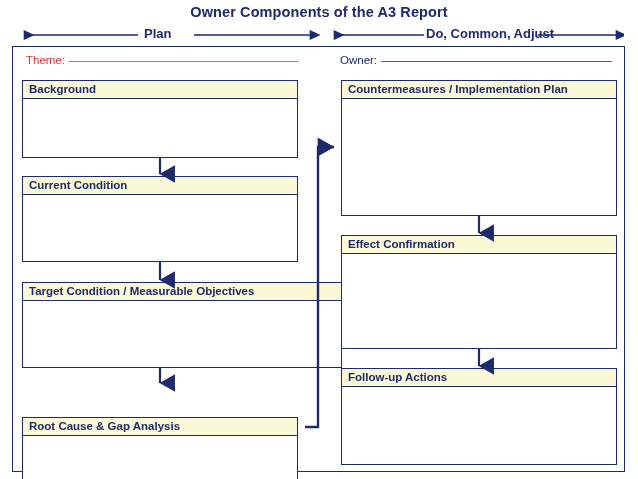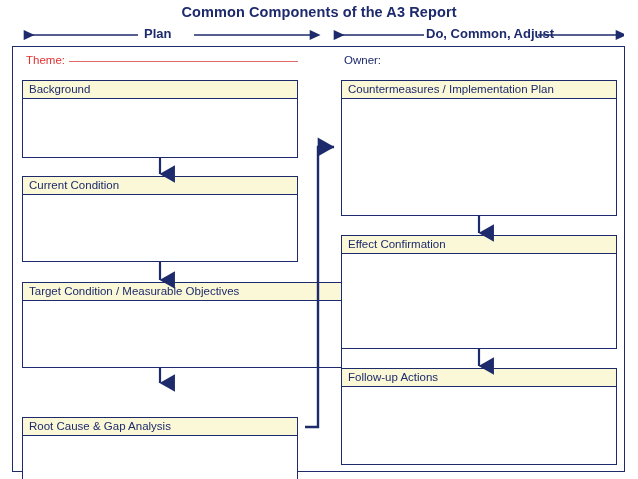--- a/index.html
+++ b/index.html
@@ -104,41 +104,41 @@
     box-sizing: border-box;
     height: 18px;
     background: #fbf8d8;
     border-bottom: 1.3px solid #1d2a6b;
     display: flex;
     align-items: center;
     padding-left: 6px;
   }
   .box-header-text {
     font-size: 11.5px;
-    font-weight: normal;
+    font-weight: bold;
     color: #1d2a6b;
     white-space: nowrap;
     line-height: 1;
   }
   .box-body {
     background: #ffffff;
   }
 
   
   .arrow-svg {
     position: absolute;
     overflow: visible;
   }
 </style>
 </head>
 <body>
 
 <div id="canvas">
 
-  <div class="title">Common Components of the A3 Report</div>
+  <div class="title">Owner Components of the A3 Report</div>
 
   <div class="phase-band" style="left:14px; width:310px;">
     <svg class="band-svg" width="310" height="20">
       <defs>
         <marker id="ahL" markerWidth="7" markerHeight="7" refX="6.2" refY="3" orient="auto">
           <path d="M6.4,0 L6.4,6 L0,3 z" fill="#1d2a6b"></path>
         </marker>
         <marker id="ahR" markerWidth="7" markerHeight="7" refX="0.8" refY="3" orient="auto">
           <path d="M0.6,0 L0.6,6 L7,3 z" fill="#1d2a6b"></path>
         </marker>
@@ -157,21 +157,21 @@
     <div class="phase-label" style="left:100px;">Do, Common, Adjust</div>
   </div>
 
   <div class="outer-frame"></div>
 
   <div class="field" style="left:26px; top:54px; width:272px;">
     <span class="field-label theme">Theme:</span>
     <span class="field-rule theme"></span>
   </div>
 
-  <div class="field" style="left:340px; top:54px; width:272px;flex-direction:column;">
+  <div class="field" style="left:340px; top:54px; width:272px;">
     <span class="field-label owner">Owner:</span>
     <span class="field-rule owner"></span>
   </div>
 
   <div class="box" style="left:22px; top:80px; width:276px; height:78px;">
     <div class="box-header">
       <span class="box-header-text">Background</span>
     </div>
     <div class="box-body" style="height:58px;"></div>
   </div>

